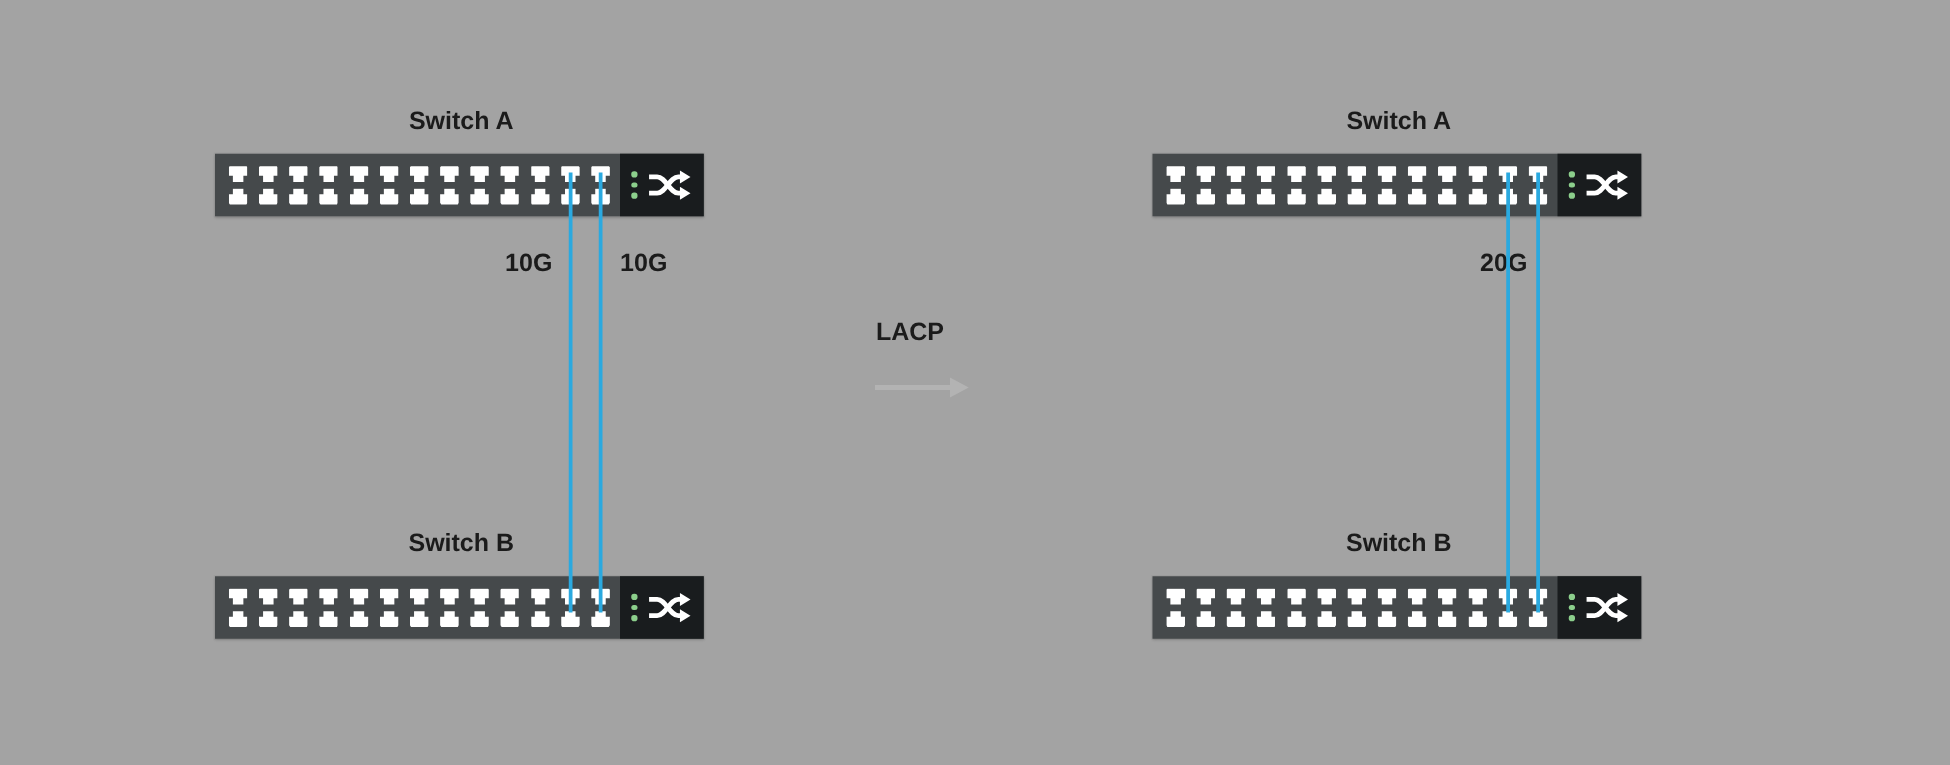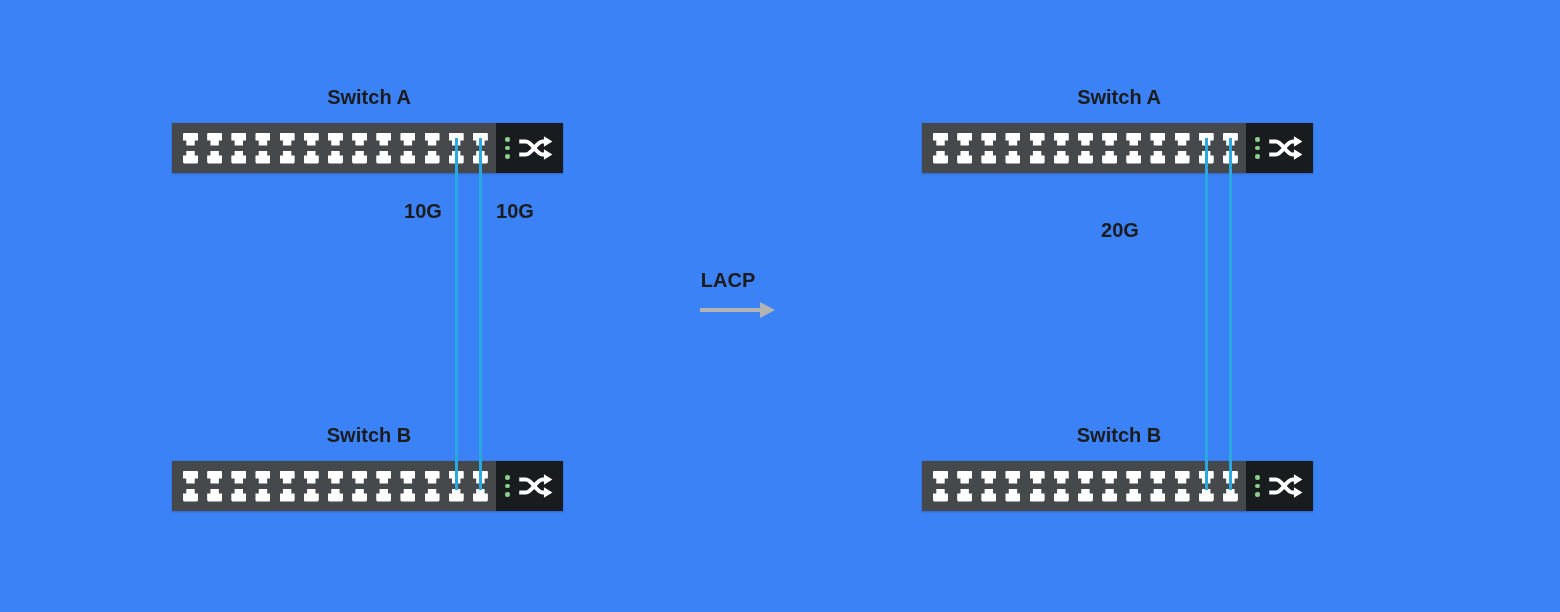--- a/index.html
+++ b/index.html
@@ -5,21 +5,21 @@
   html, body {
     margin: 0;
     padding: 0;
     background: #ffffff;
     font-family: "Liberation Sans", "DejaVu Sans", sans-serif;
   }
   .canvas {
     position: relative;
     width: 1560px;
     height: 612px;
-    background: #3b82f6;
+    background: #a3a3a3;
     overflow: hidden;
     color: #1b1b1b;
   }
 
   
   .switch {
     position: absolute;
     width: 391px;
     height: 50px;
     background: #45494b;
@@ -211,21 +211,21 @@
       </div>
       <svg class="shuffle-svg" width="37" height="26" viewBox="0 0 27 20">
         <path d="M1 5 H6 C11 5 14 15 19 15 H20.5" stroke="#ffffff" stroke-width="3" fill="none"></path>
         <path d="M1 15 H6 C11 15 14 5 19 5 H20.5" stroke="#ffffff" stroke-width="3" fill="none"></path>
         <polygon points="20,1 26.5,5 20,9" fill="#ffffff"></polygon>
         <polygon points="20,11 26.5,15 20,19" fill="#ffffff"></polygon>
       </svg>
     </div>
   </div>
 
-  <div class="label" style="left:728px; top:268px;">LACP</div>
+  <div class="label" style="left:728px; top:254px;">LACP</div>
   <div class="arrow-line"></div>
   <div class="arrow-head"></div>
 
   <div class="label" style="left:1119px; top:85px;">Switch A</div>
 
   <div class="switch" style="left:922px; top:123px;">
     <div class="ports" style="grid-template-columns: repeat(13, 15px);">
         <div class="port top"></div>
         <div class="port top"></div>
         <div class="port top"></div>
@@ -261,21 +261,21 @@
       </div>
       <svg class="shuffle-svg" width="37" height="26" viewBox="0 0 27 20">
         <path d="M1 5 H6 C11 5 14 15 19 15 H20.5" stroke="#ffffff" stroke-width="3" fill="none"></path>
         <path d="M1 15 H6 C11 15 14 5 19 5 H20.5" stroke="#ffffff" stroke-width="3" fill="none"></path>
         <polygon points="20,1 26.5,5 20,9" fill="#ffffff"></polygon>
         <polygon points="20,11 26.5,15 20,19" fill="#ffffff"></polygon>
       </svg>
     </div>
   </div>
 
-  <div class="label" style="left:1120px; top:199px;margin-top:19px;">20G</div>
+  <div class="label" style="left:1203px; top:199px;">20G</div>
 
   <div class="cable" style="left:1205px;"></div>
   <div class="cable" style="left:1229px;"></div>
 
   <div class="label" style="left:1119px; top:423px;">Switch B</div>
 
   <div class="switch" style="left:922px; top:461px;">
     <div class="ports" style="grid-template-columns: repeat(13, 15px);">
         <div class="port top"></div>
         <div class="port top"></div>

